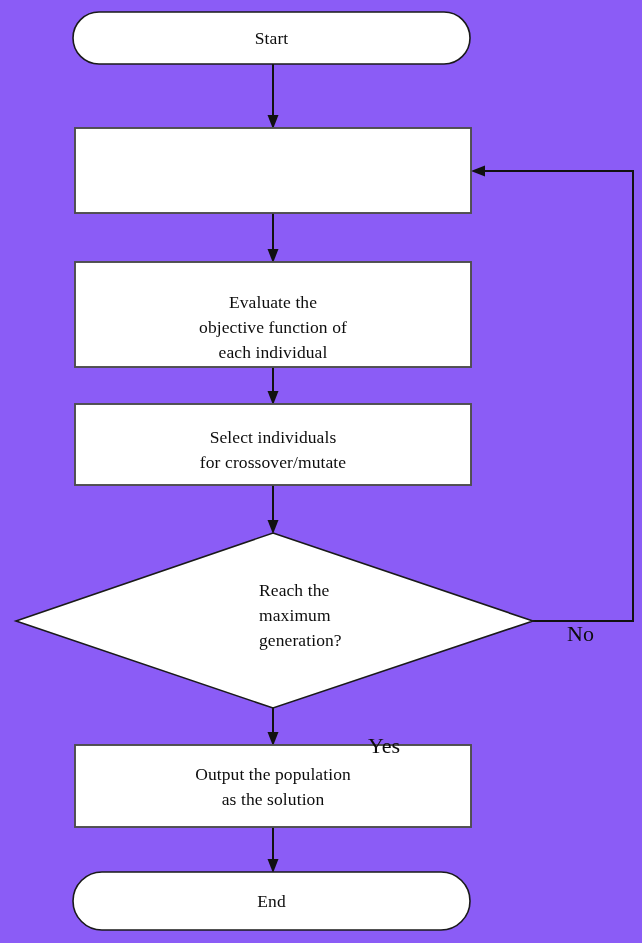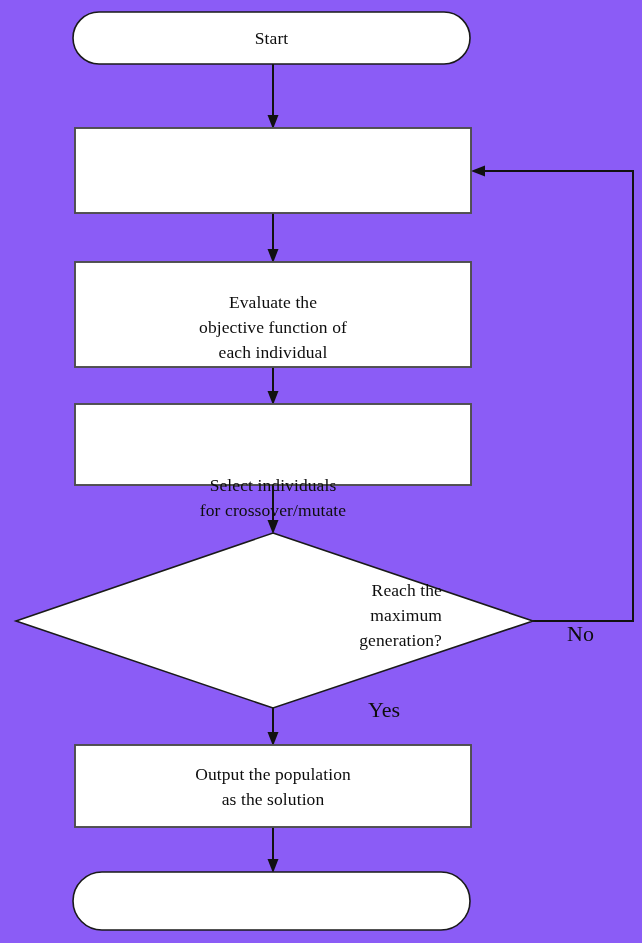--- a/index.html
+++ b/index.html
@@ -48,21 +48,22 @@
     position: absolute;
     color: #0d0d0d;
     font-size: 17.5px;
     line-height: 25px;
     text-align: center;
     white-space: pre-line;
     letter-spacing: 0.1px;
     pointer-events: none;
   }
   .node-label.left-align {
-    text-align: right;
+    text-align: left;
+    margin-left: 37px;
   }
   .edge-label {
     position: absolute;
     color: #0d0d0d;
     font-size: 22px;
     line-height: 20px;
     white-space: nowrap;
   }
 </style>
 </head>
@@ -122,28 +123,29 @@
     <rect class="node-shape" x="73" y="872" width="397" height="58" rx="29" ry="29"></rect>
   </svg>
 
   <div class="node-label" style="left:73px; top:26px; width:397px;">Start</div>
 
 
   <div class="node-label" style="left:75px; top:277px; width:396px;margin-top:13px;">Evaluate the
 objective function of
 each individual</div>
 
-  <div class="node-label" style="left:75px; top:425px; width:396px;margin-top:48px;">Select individuals
+  <div class="node-label" style="left:75px; top:425px; width:396px;">Select individuals
 for crossover/mutate</div>
 
   <div class="node-label left-align" style="left:222px; top:578px; width:220px;">Reach the
 maximum
 generation?</div>
 
   <div class="node-label" style="left:75px; top:762px; width:396px;">Output the population
 as the solution</div>
 
+  <div class="node-label" style="left:73px; top:889px; width:397px;">End</div>
 
   <div class="edge-label" style="left:567px; top:624px;">No</div>
 
-  <div class="edge-label" style="left:368px; top:700px;">Yes</div>
+  <div class="edge-label" style="left:368px; top:736px;">Yes</div>
 
 </div>
 
 </body></html>

